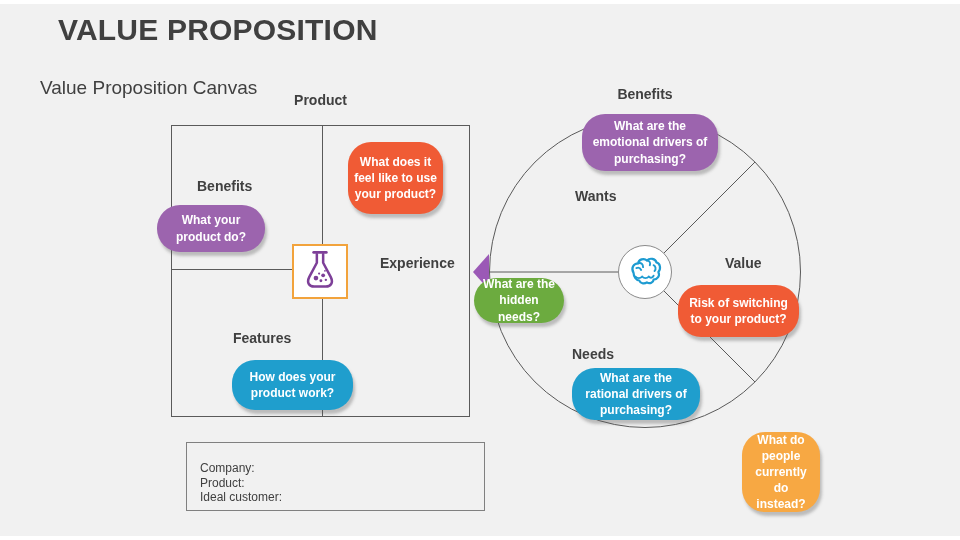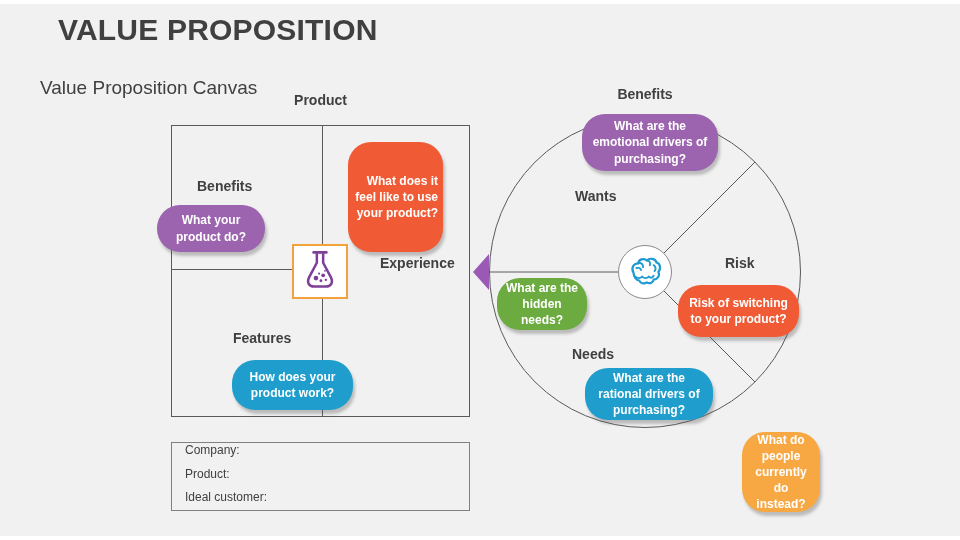--- a/index.html
+++ b/index.html
@@ -53,34 +53,34 @@
   .sticky{position:absolute;display:flex;align-items:center;justify-content:center;text-align:center;
           color:#fff;font-size:12px;font-weight:700;line-height:1.35;z-index:5;
           box-shadow:2px 4px 3px rgba(90,90,90,.35);padding:2px 8px;border-radius:23px;}
   .sticky.purple{background:var(--note-purple);}
   .sticky.red{background:var(--note-red);}
   .sticky.blue{background:var(--note-blue);}
   .sticky.green{background:var(--note-green);}
   .sticky.orange{background:var(--note-orange);}
 
   .note-benefits{left:157px;top:205px;width:108px;height:47px;padding:2px 13px;}
-  .note-experience{left:348px;top:142px;width:95px;height:110px;padding:2px 5px;text-align:right;}
+  .note-experience{left:348px;top:142px;width:95px;height:72px;padding:2px 5px;}
   .note-features{left:232px;top:360px;width:121px;height:50px;}
   .note-emotional{left:582px;top:114px;width:136px;height:57px;}
-  .note-hidden{left:497px;top:278px;width:90px;height:52px;padding:2px 9px;}
+  .note-hidden{left:474px;top:278px;width:90px;height:45px;padding:2px 9px;}
   .note-risk{left:678px;top:285px;width:121px;height:52px;padding:2px 4px;}
-  .note-rational{left:585px;top:368px;width:128px;height:52px;}
+  .note-rational{left:572px;top:368px;width:128px;height:52px;}
   .note-substitutes-q{left:742px;top:432px;width:78px;height:80px;padding:2px 16px;z-index:6;}
 
   .arrow-left{position:absolute;left:473px;top:254px;width:0;height:0;z-index:3;
               border-top:18px solid transparent;border-bottom:18px solid transparent;
               border-right:16px solid var(--arrow-purple);}
 
   .bottom-box{position:absolute;top:442px;height:69px;border:1px solid var(--box-border);color:var(--text-dark);}
-  .company-box{left:171px;width:299px;display:flex;flex-direction:column;justify-content:space-between;padding:0 0 6px 13px;font-size:12px;}
+  .company-box{left:186px;width:299px;display:flex;flex-direction:column;justify-content:space-between;padding:18px 0 6px 13px;font-size:12px;}
   .substitutes-box{left:491px;width:308px;display:flex;align-items:center;justify-content:center;font-size:13px;}
   .company-field{line-height:14px;}
 </style>
 </head>
 <body>
 
 <div class="slide">
   <div class="edge-strip top"></div>
   <div class="edge-strip bottom"></div>
 
@@ -120,21 +120,21 @@
   <div class="section-heading heading-customer">Benefits</div>
 
   <div class="customer-circle"></div>
   <svg class="circle-lines" width="312" height="312" viewBox="0 0 312 312">
     <line x1="156" y1="156" x2="266" y2="46" stroke="var(--line-gray)" stroke-width="1"></line>
     <line x1="156" y1="156" x2="1" y2="156" stroke="var(--line-gray)" stroke-width="1"></line>
     <line x1="156" y1="156" x2="266" y2="266" stroke="var(--line-gray)" stroke-width="1"></line>
   </svg>
 
   <div class="zone-label label-wants">Wants</div>
-  <div class="zone-label label-fears">Risk</div>
+  <div class="zone-label label-fears">Value</div>
   <div class="zone-label label-needs">Needs</div>
 
   <div class="brain-circle">
     <span>
       <svg width="42" height="42" viewBox="0 0 44 44">
         <path d="M10 25c-3-5 0-10 5-10 0-4 6-6 9-3 3-3 9-2 10 2 4 1 5 7 2 10 2 4-1 8-5 8 0 3-4 5-7 3-3 2-7 1-8-2-3 0-6-4-6-8z" fill="none" stroke="var(--brain-blue)" stroke-width="2.3" stroke-linejoin="round"></path>
         <path d="M15 15c3-1 5 1 5 4M24 12c3 0 4 3 3 5M31 17c2 1 3 4 1 6M13 20c2-1 4 0 5 2" fill="none" stroke="var(--brain-blue)" stroke-width="2" stroke-linecap="round"></path>
         <path d="M12 29c2 2 5 2 7 0 2 2 5 2 7 0 2 2 4 1 5-1" fill="none" stroke="var(--brain-blue)" stroke-width="2" stroke-linecap="round"></path>
       </svg>
     </span>

